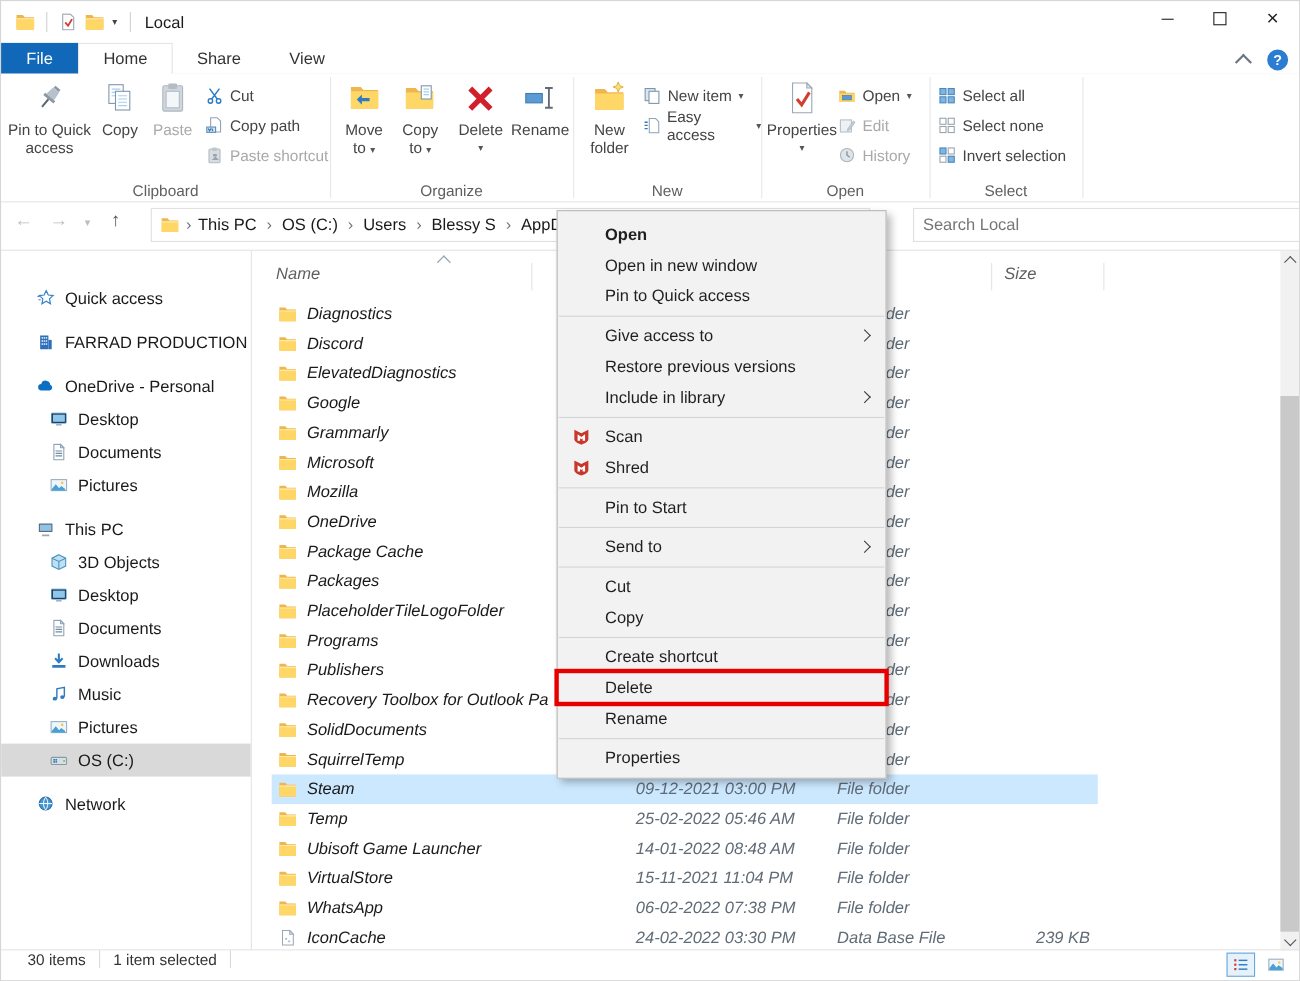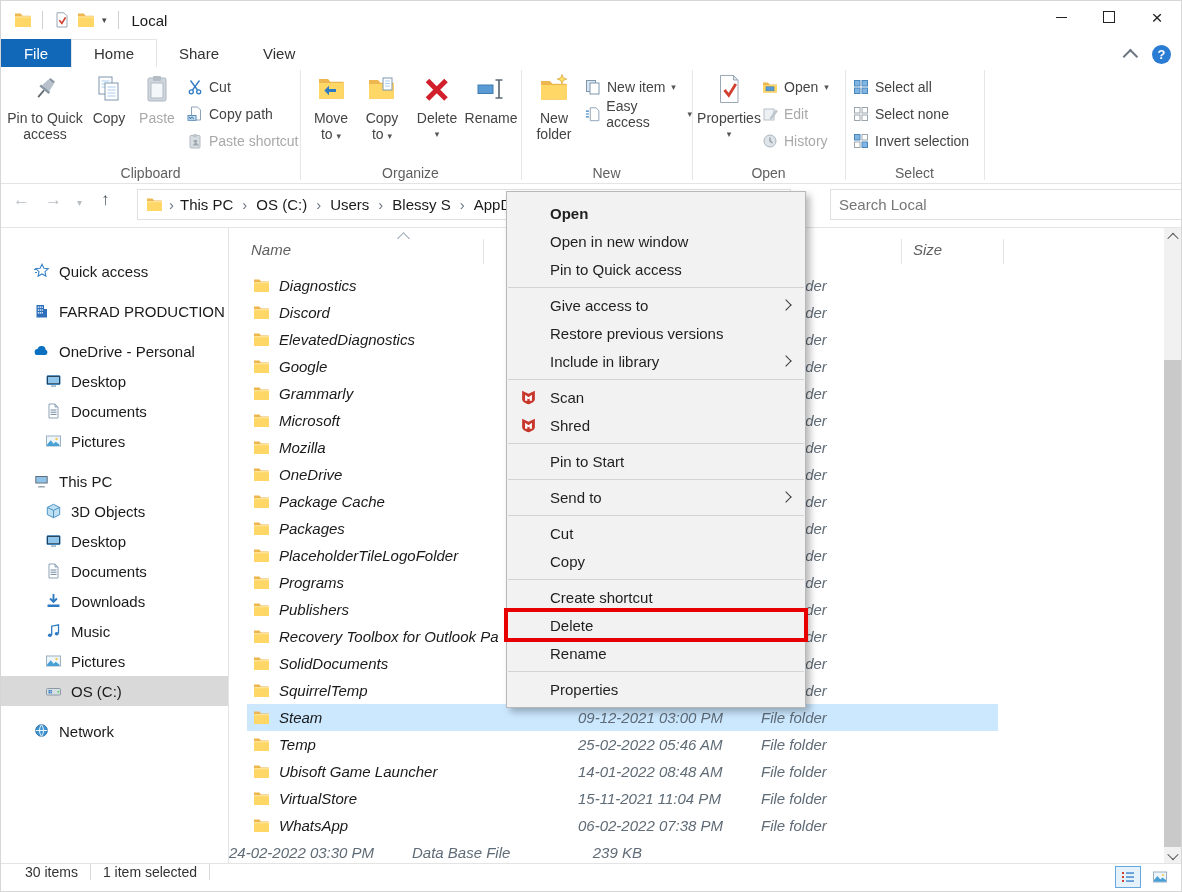--- a/index.html
+++ b/index.html
@@ -949,20 +949,31 @@
                 </svg>
               </span>
               <span>WhatsApp</span>
             </span>
             <span class="fcell fdate">06-02-2022 07:38 PM</span>
             <span class="fcell ftype">File folder</span>
             <span class="fcell fsize"></span>
           </div>
           <div class="frow">
 
+            <span class="fcell fname">
+              <span class="icn">
+                <svg viewBox="0 0 15 16">
+                  <path d="M2.5 1h7l3.5 3.5V15h-10.5z" fill="#fff" stroke="#98a8b8"></path>
+                  <path d="M9.5 1L13 4.5H9.5z" fill="#e3ecf3" stroke="#98a8b8"></path>
+                  <circle cx="6" cy="9" r="1.1" fill="#b3bcc9"></circle>
+                  <circle cx="9" cy="11.5" r="1.1" fill="#b3bcc9"></circle>
+                </svg>
+              </span>
+              <span>IconCache</span>
+            </span>
             <span class="fcell fdate">24-02-2022 03:30 PM</span>
             <span class="fcell ftype">Data Base File</span>
             <span class="fcell fsize">239 KB</span>
           </div>
         </div>
       <div class="scroll">
         <div class="sc-btn sc-up">
             <span class="sc-chev"></span>
           </div>
         <div class="sc-thumb"></div>

